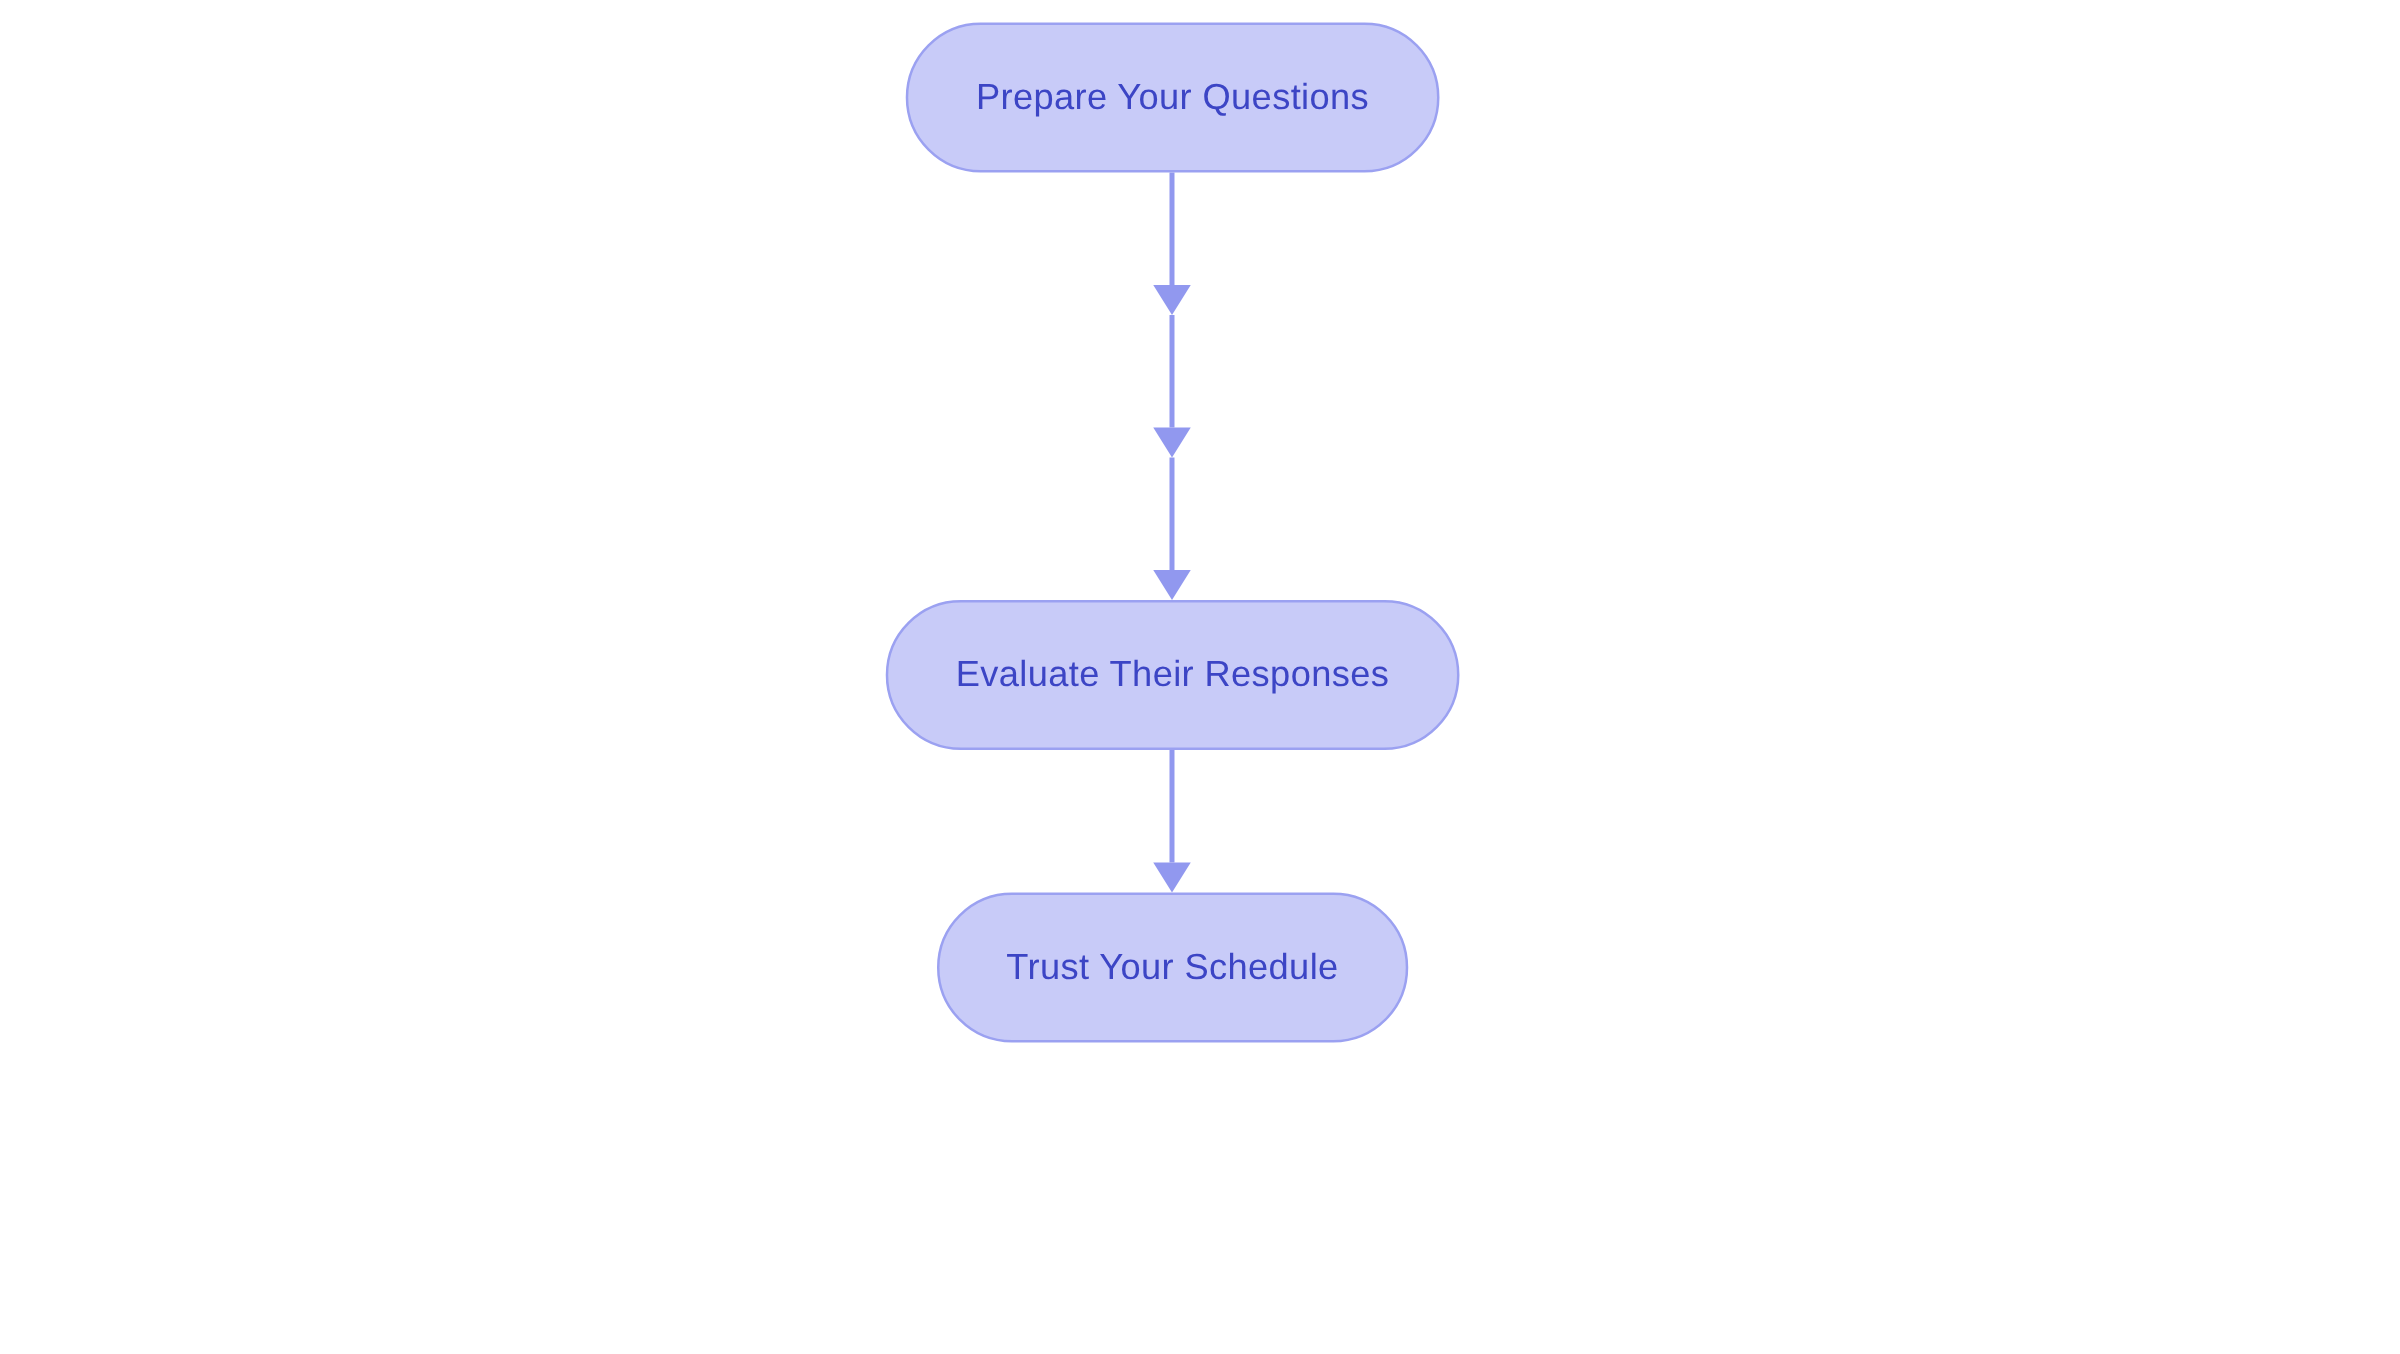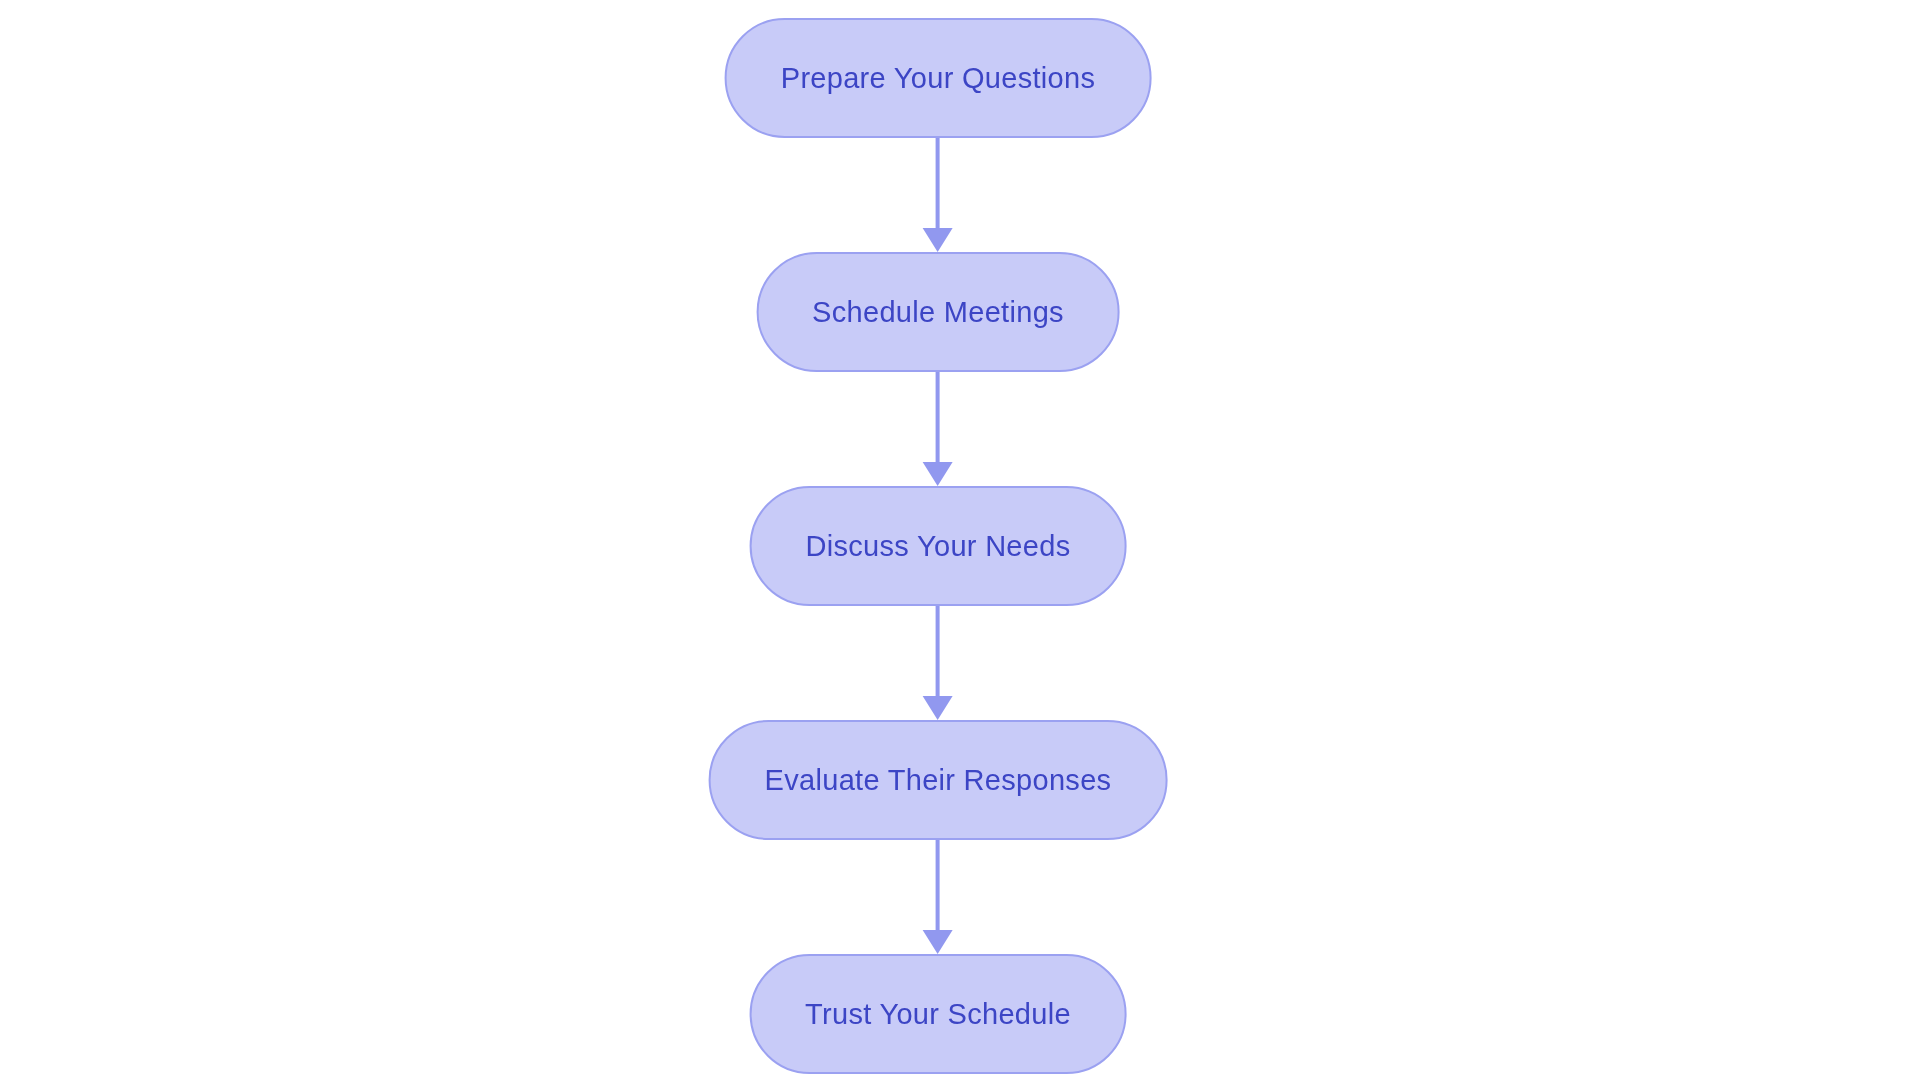--- a/index.html
+++ b/index.html
@@ -62,26 +62,24 @@
 </head>
 <body>
 
 <div class="canvas">
   <div class="flow" id="flow">
       <div class="flow-node">Prepare Your Questions</div>
       <div class="connector">
         <div class="connector-line"></div>
         <div class="connector-head"></div>
       </div>
-      <div class="flow-node">Schedule Meetings</div>
       <div class="connector">
         <div class="connector-line"></div>
         <div class="connector-head"></div>
       </div>
-      <div class="flow-node">Discuss Your Needs</div>
       <div class="connector">
         <div class="connector-line"></div>
         <div class="connector-head"></div>
       </div>
       <div class="flow-node">Evaluate Their Responses</div>
       <div class="connector">
         <div class="connector-line"></div>
         <div class="connector-head"></div>
       </div>
       <div class="flow-node">Trust Your Schedule</div>

